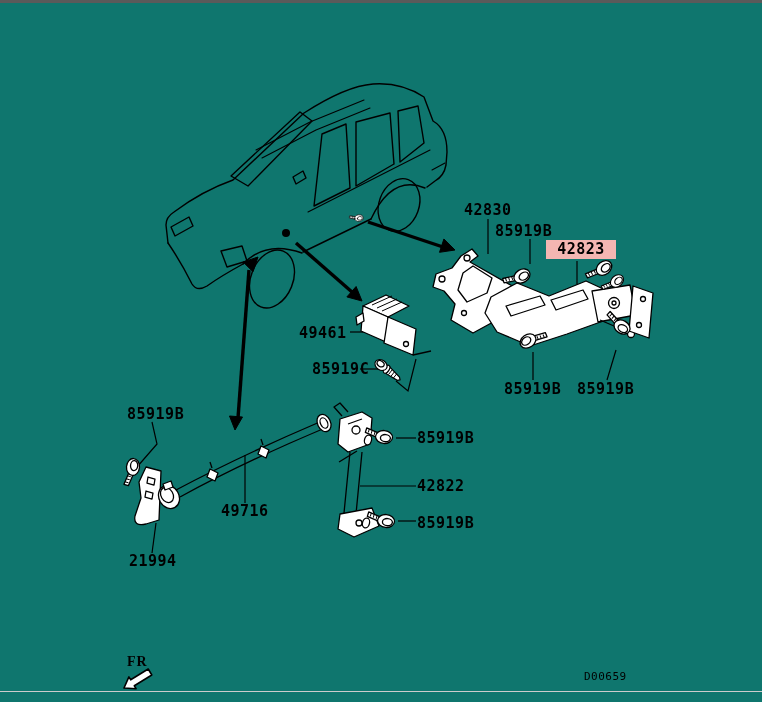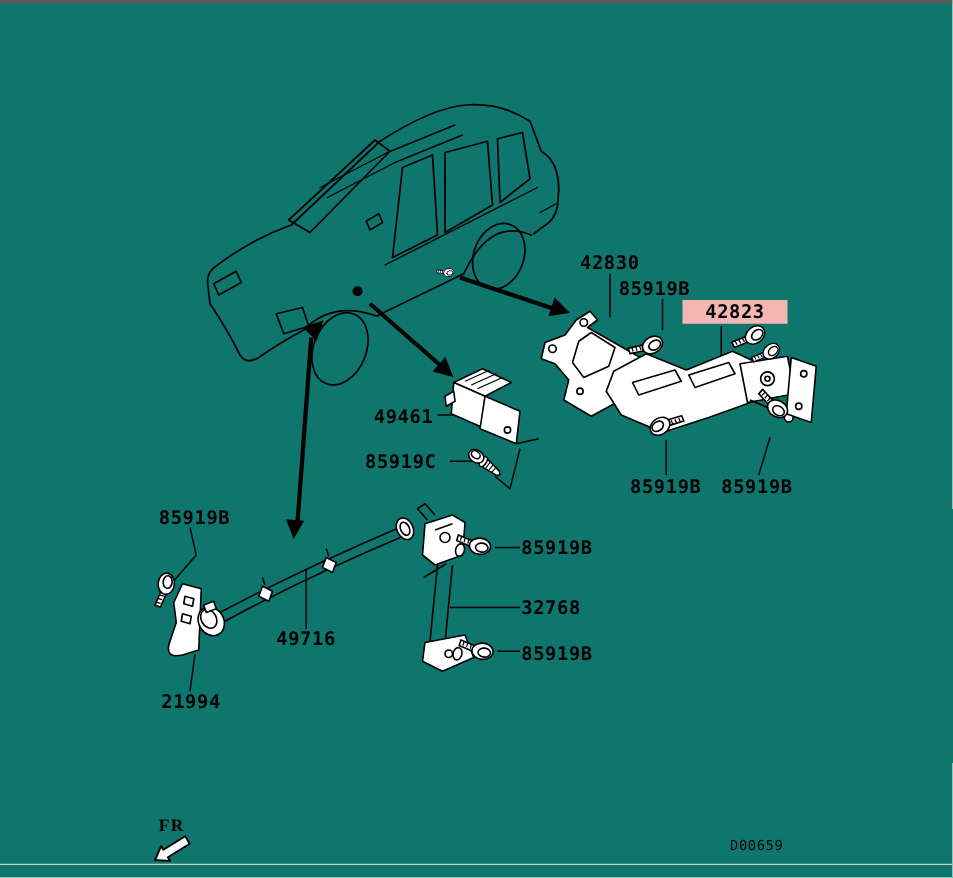--- a/index.html
+++ b/index.html
@@ -3,21 +3,21 @@
 <meta charset="utf-8">
 <style>
   html,body{margin:0;padding:0;background:#fff;}
   .stage{position:relative;width:762px;height:702px;background:#0f766e;overflow:hidden;
          font-family:"DejaVu Sans Mono", monospace;}
   .topbar{position:absolute;left:0;top:0;width:762px;height:3px;}
   .bottomline{position:absolute;left:0;top:691px;width:762px;height:1px;}
   .art{position:absolute;left:0;top:0;}
   .plabel{position:absolute;font-weight:bold;font-size:15px;line-height:15px;
           letter-spacing:0.5px;color:#000;white-space:nowrap;cursor:pointer;}
-  .highlight{top:240px;left:546px;width:84px;height:19px;line-height:19px;text-align:center;}
+  .highlight{top:240px;left:546px;width:70px;height:19px;line-height:19px;text-align:center;}
   .frlabel{position:absolute;left:127px;top:655px;font-weight:bold;font-size:14px;
            line-height:14px;letter-spacing:1px;color:#000;font-family:Liberation Serif, serif;}
   .figcode{position:absolute;left:584px;top:671px;font-weight:normal;font-size:11px;
            line-height:11px;letter-spacing:0.5px;color:#000;}
 </style>
 </head>
 <body>
 
 <div class="stage">
 
@@ -172,25 +172,25 @@
 
     <g fill="#fff" stroke="#000" stroke-width="1.6" stroke-linejoin="round">
       <polygon points="148.2,669 130.7,679.8 128.9,676.9 124,688 136.1,688.7 134.3,685.8 151.8,675"></polygon>
     </g>
   </svg>
 
   <div class="plabel" style="left:464px;top:203px">42830</div>
   <div class="plabel" style="left:495px;top:224px">85919B</div>
   <div class="plabel highlight" style="background: rgb(244, 182, 178);">42823</div>
   <div class="plabel" style="left:299px;top:326px">49461</div>
-  <div class="plabel" style="left:292px;top:362px">85919C</div>
+  <div class="plabel" style="left:312px;top:362px">85919C</div>
   <div class="plabel" style="left:504px;top:382px">85919B</div>
   <div class="plabel" style="left:577px;top:382px">85919B</div>
   <div class="plabel" style="left:127px;top:407px">85919B</div>
   <div class="plabel" style="left:129px;top:554px">21994</div>
   <div class="plabel" style="left:221px;top:504px">49716</div>
   <div class="plabel" style="left:417px;top:431px">85919B</div>
-  <div class="plabel" style="left:417px;top:479px">32768</div>
+  <div class="plabel" style="left:417px;top:479px">42822</div>
   <div class="plabel" style="left:417px;top:516px">85919B</div>
 
   <div class="frlabel">FR</div>
   <div class="figcode">D00659</div>
 </div>
 
 </body></html>

